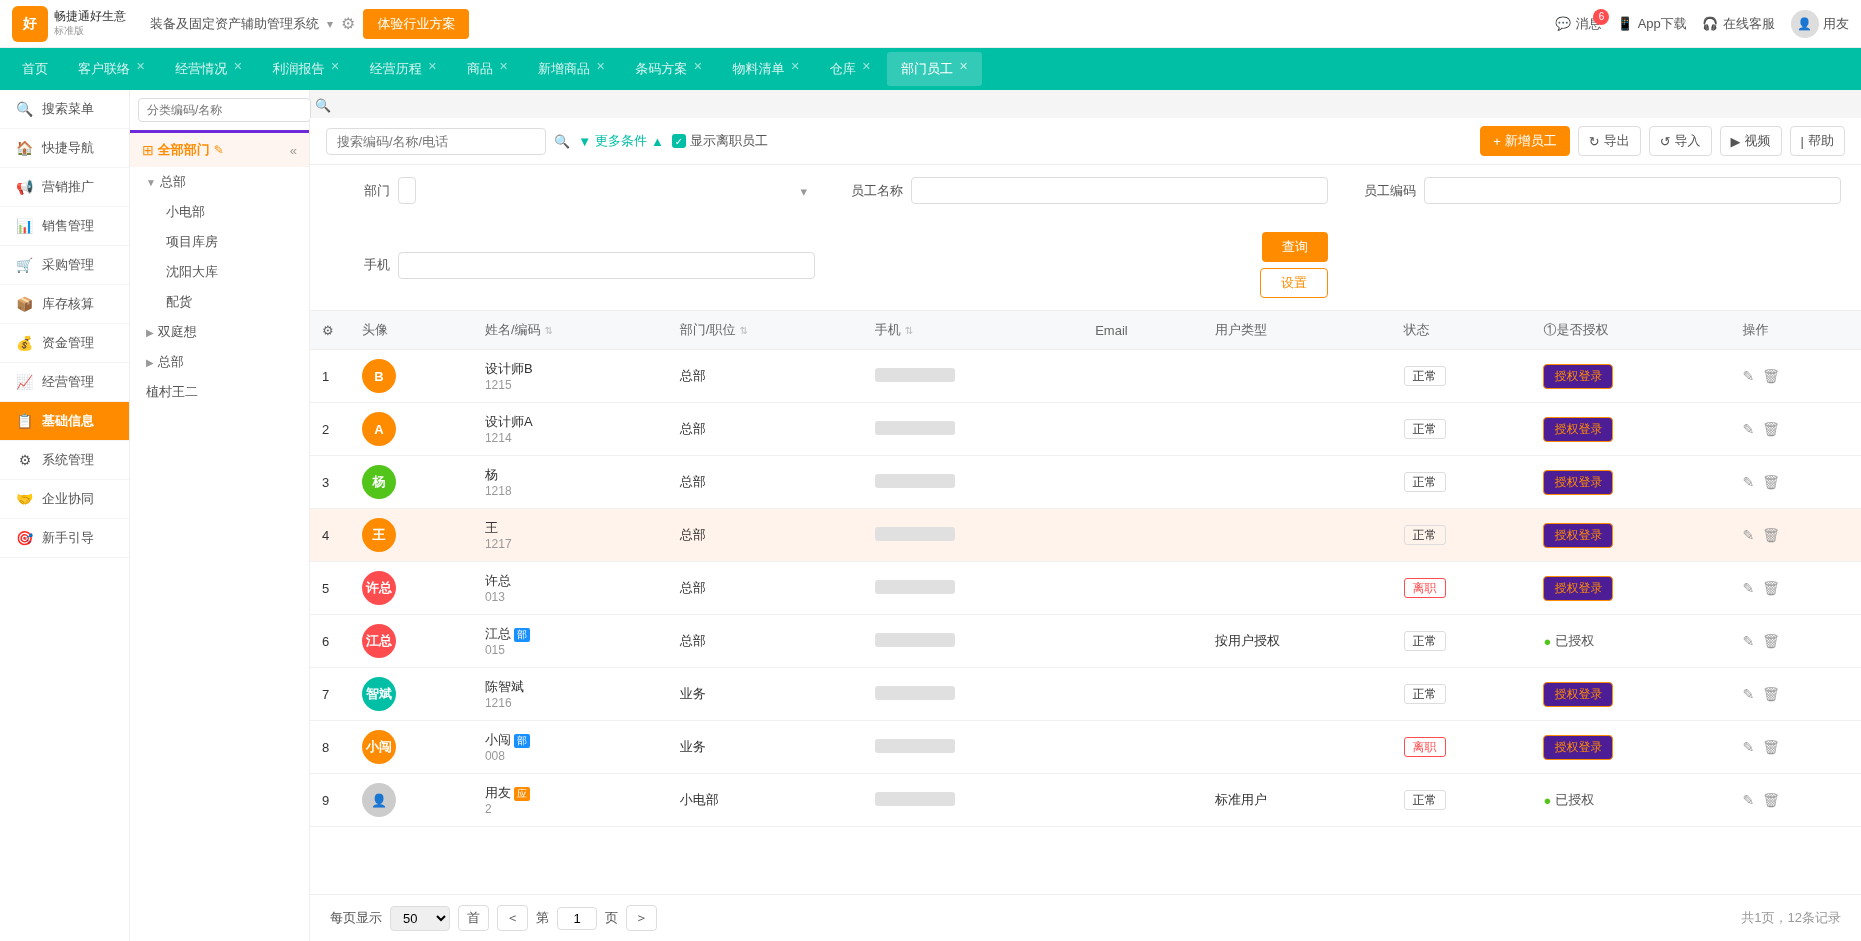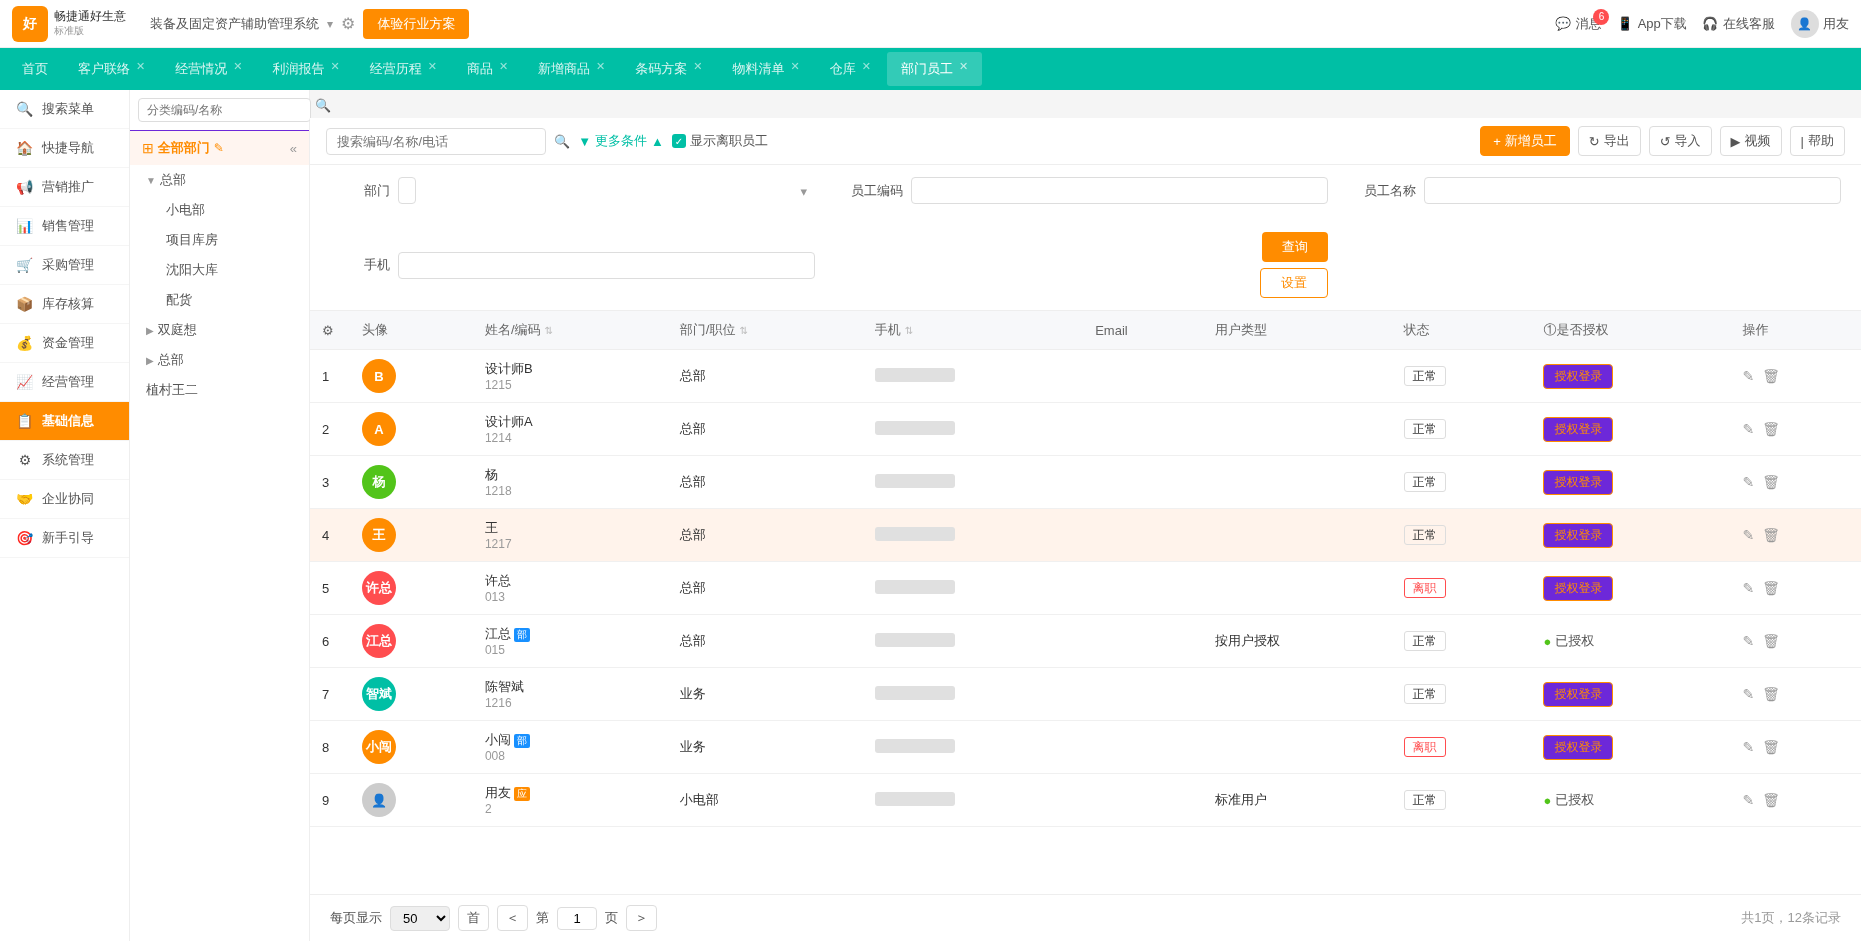--- a/index.html
+++ b/index.html
@@ -33,21 +33,21 @@
     .sidebar { width: 130px; background: #fff; border-right: 1px solid #eee; display: flex; flex-direction: column; flex-shrink: 0; overflow-y: auto; }
     .sidebar-item { padding: 10px 16px; cursor: pointer; color: #555; font-size: 13px; display: flex; align-items: center; gap: 8px; border-bottom: 1px solid #f5f5f5; }
     .sidebar-item.active { background: #ff8c00; color: white; font-weight: bold; }
     .sidebar-icon { width: 18px; height: 18px; display: flex; align-items: center; justify-content: center; font-size: 14px; }
 
     
     .content { flex: 1; display: flex; overflow: hidden; }
 
     
     .dept-panel { width: 180px; background: #fff; border-right: 1px solid #eee; display: flex; flex-direction: column; flex-shrink: 0; }
-    .dept-search { padding: 8px; display: flex; gap: 4px; border-bottom: 1px solid #6d28d9; }
+    .dept-search { padding: 8px; display: flex; gap: 4px; border-bottom: 3px solid #6d28d9; }
     .dept-search input { flex: 1; border: 1px solid #ddd; border-radius: 4px; padding: 4px 8px; font-size: 12px; }
     .dept-tree { flex: 1; overflow-y: auto; }
     .dept-node { padding: 6px 12px 6px 16px; cursor: pointer; color: #555; font-size: 13px; display: flex; align-items: center; gap: 4px; }
     .dept-node .arrow { color: #999; font-size: 10px; }
     .dept-sub { padding-left: 16px; }
     .dept-sub .dept-node { padding-left: 20px; }
 
     
     .right-panel { flex: 1; display: flex; flex-direction: column; overflow: hidden; background: #f5f7fa; margin-top: 28px; }
 
@@ -83,21 +83,21 @@
     .sort-icon { color: #bbb; font-size: 10px; }
 
     
     .av-circle { width: 34px; height: 34px; border-radius: 50%; display: flex; align-items: center; justify-content: center; color: white; font-size: 13px; font-weight: bold; flex-shrink: 0; }
 
     
     .status-normal { color: #333; font-size: 12px; padding: 2px 8px; border: 1px solid #ddd; border-radius: 3px; }
     .status-resigned { color: #ff4d4f; font-size: 12px; padding: 2px 8px; border: 1px solid #ff4d4f; border-radius: 3px; }
 
     
-    .auth-btn { border: 1px solid #ff8c00; color: #ff8c00; background: #6d28d9; border-radius: 4px; padding: 3px 10px; cursor: pointer; font-size: 12px; white-space: nowrap; }
+    .auth-btn { border: 1px solid #ff8c00; color: #ff8c00; background: #4c1d95; border-radius: 4px; padding: 3px 10px; cursor: pointer; font-size: 12px; white-space: nowrap; }
     .auth-granted { color: #555; font-size: 13px; display: flex; align-items: center; gap: 4px; }
 
     
     .ops { display: flex; gap: 8px; align-items: center; }
     .op-btn { color: #999; cursor: pointer; font-size: 14px; }
 
     
     .pagination { background: #fff; padding: 10px 20px; display: flex; align-items: center; gap: 8px; border-top: 1px solid #eee; flex-shrink: 0; }
     .page-label { color: #555; font-size: 13px; }
     .page-select { border: 1px solid #ddd; border-radius: 4px; padding: 3px 8px; font-size: 13px; }
@@ -345,25 +345,25 @@
       <div class="adv-filter">
         <div class="filter-row">
           <span class="filter-label">部门</span>
           <div class="select-wrap">
             <select class="filter-select">
               <option value=""></option>
             </select>
           </div>
         </div>
         <div class="filter-row">
+          <span class="filter-label">员工名称</span>
+          <input class="filter-input" type="text" style="">
+        </div>
+        <div class="filter-row">
           <span class="filter-label">员工编码</span>
-          <input class="filter-input" type="text" style="">
-        </div>
-        <div class="filter-row">
-          <span class="filter-label">员工名称</span>
           <input class="filter-input" type="text" style="">
         </div>
         <div class="filter-row">
           <span class="filter-label">手机</span>
           <input class="filter-input" type="text" style="">
         </div>
         <div style="display:flex;flex-direction:column;gap:6px;align-items:flex-end;">
           <button class="query-btn">查询</button>
           <button class="set-btn">设置</button>
         </div>

